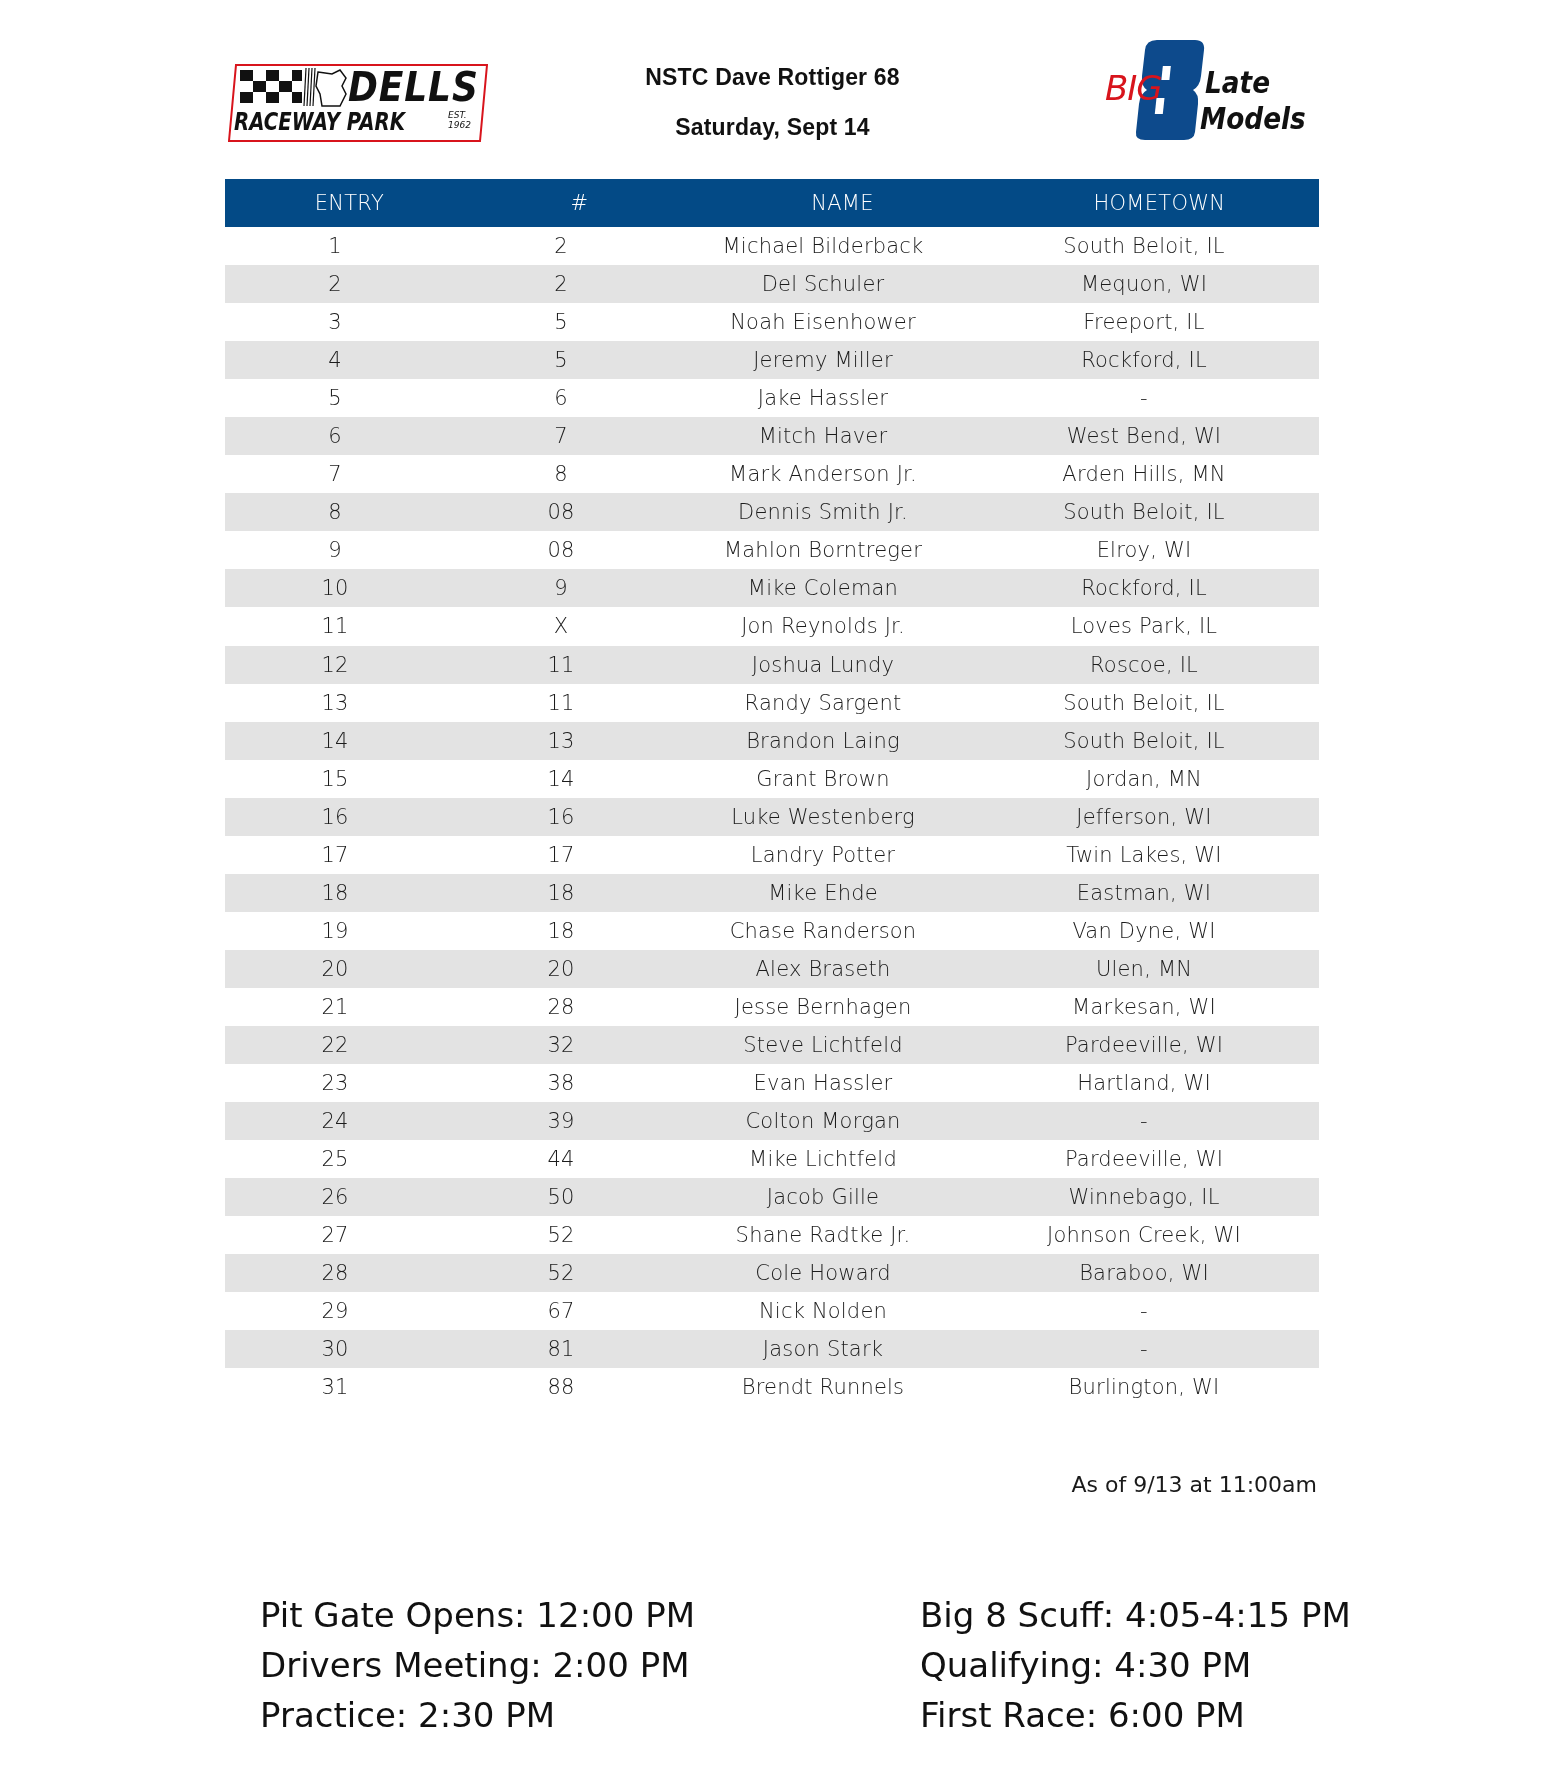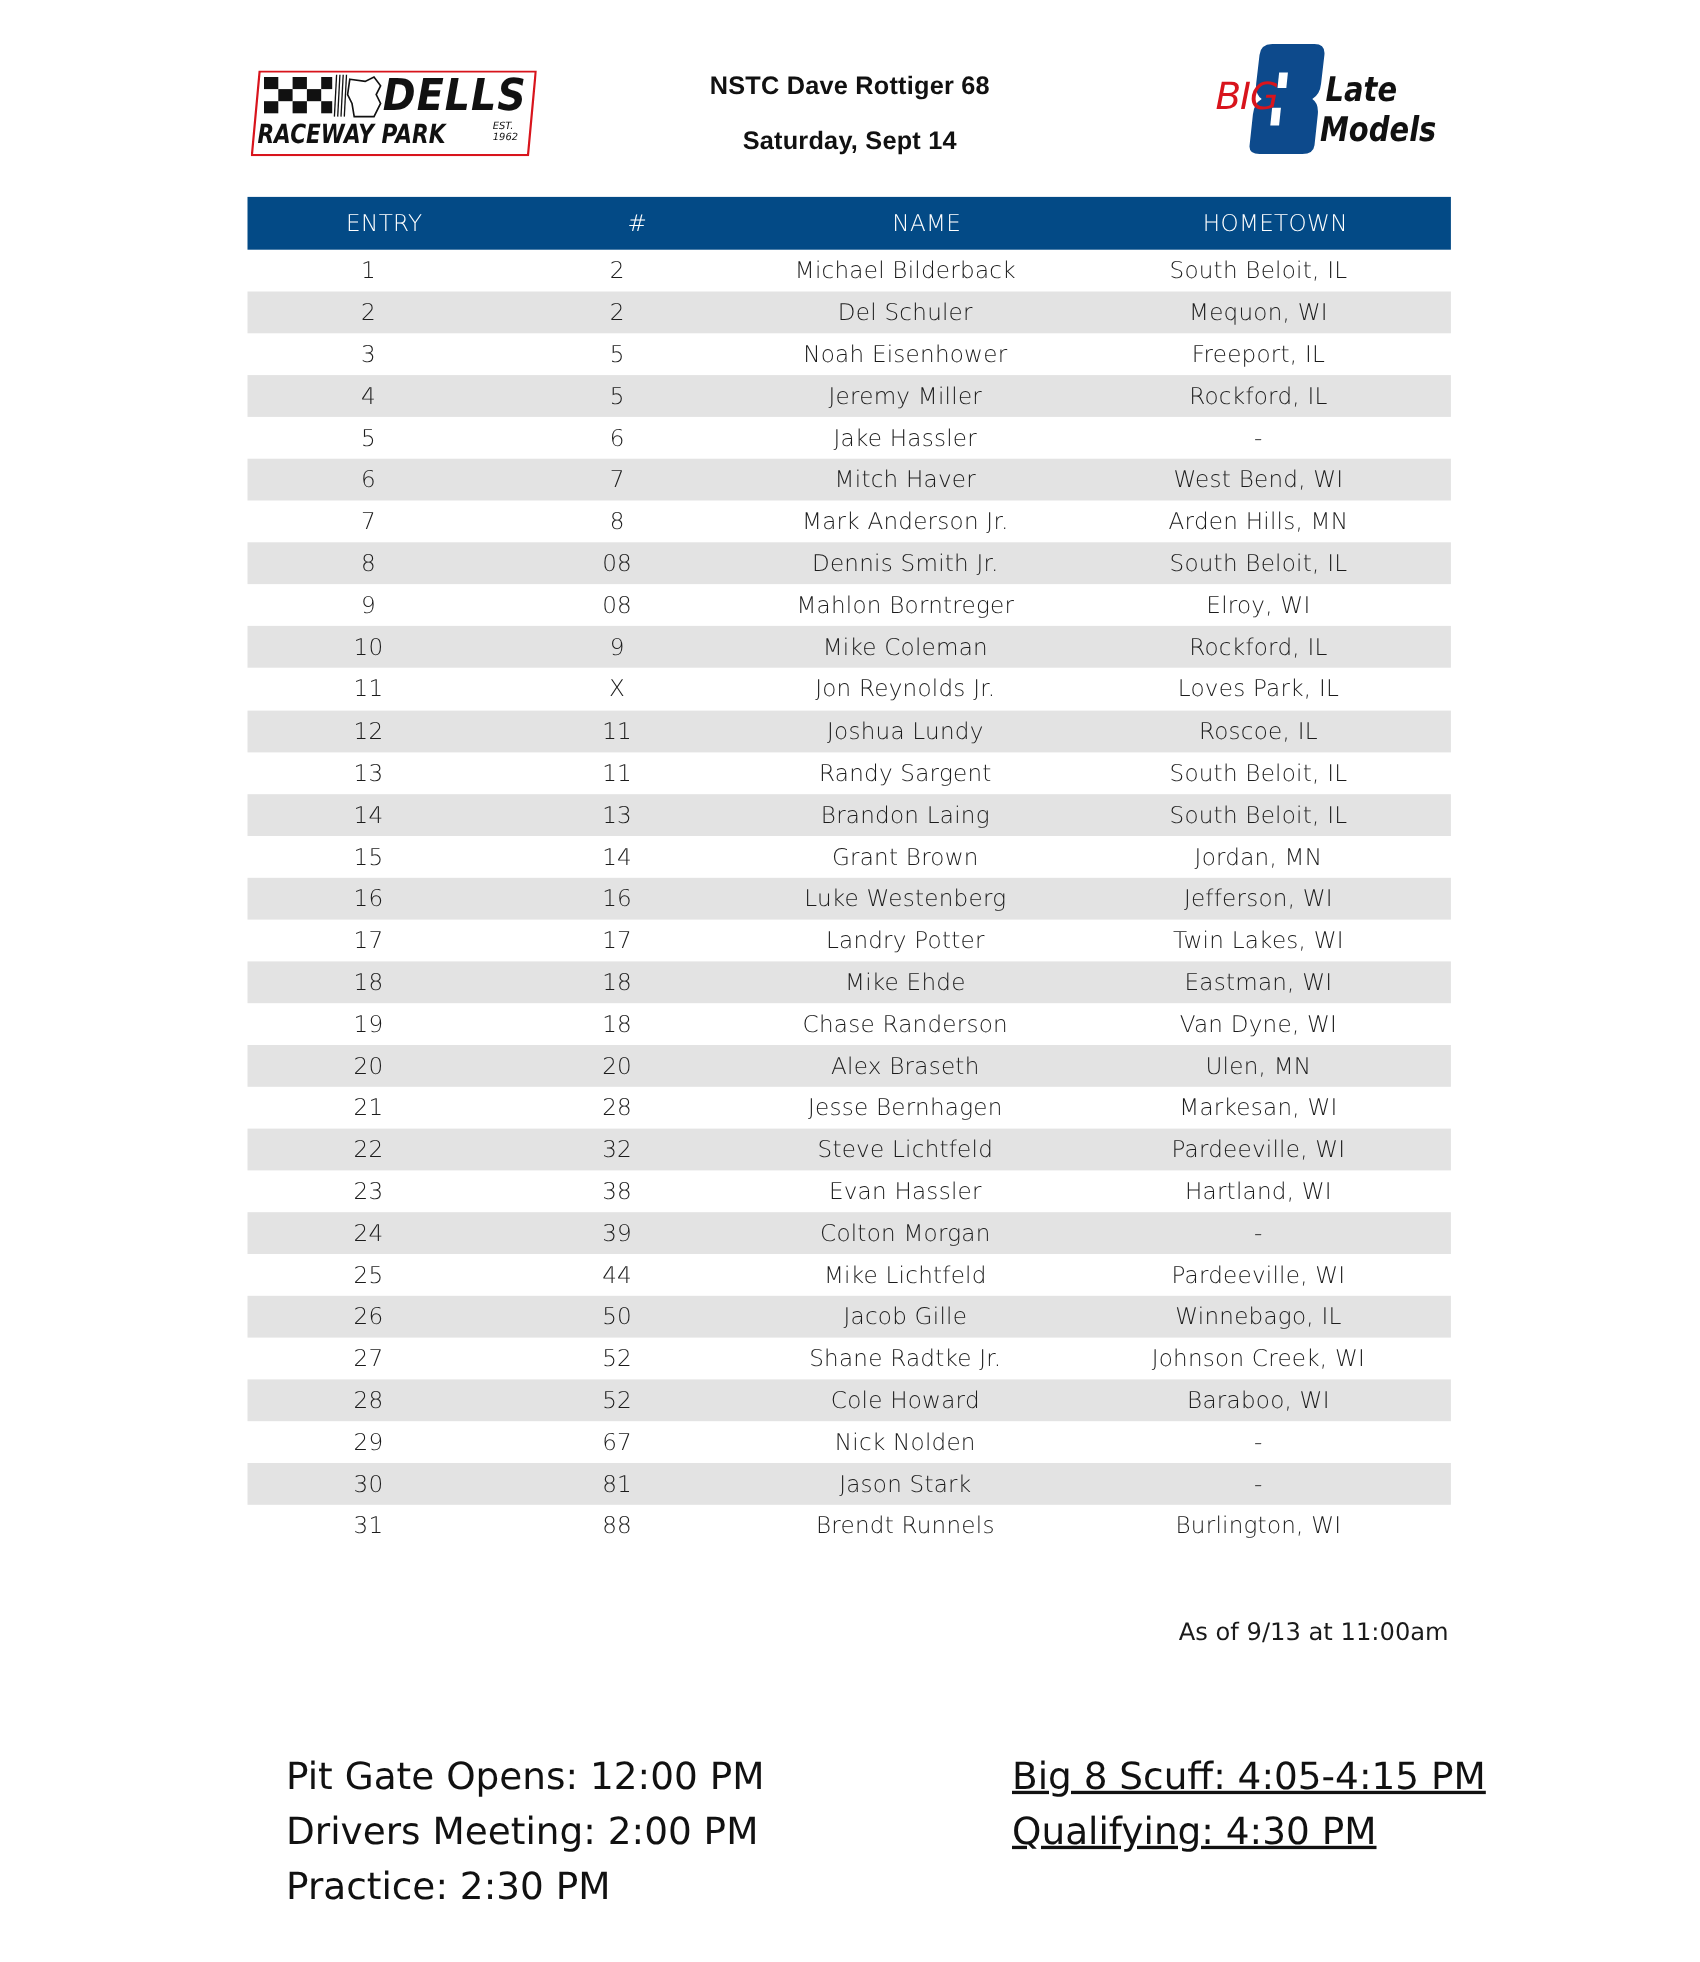--- a/index.html
+++ b/index.html
@@ -27,21 +27,21 @@
   .c-num { width: 232px; }
   .c-name { width: 292px; }
   .c-home { width: 350px; }
 
   .as-of { position: absolute; right: 228px; top: 1472px; font-family: "DejaVu Sans", sans-serif;
            font-size: 22px; color: #1a1a1a; }
 
   .sched { position: absolute; top: 1590px; font-family: "DejaVu Sans", sans-serif;
            font-size: 34px; line-height: 50px; color: #111; margin-left: 38px; }
   .sched-left { left: 222px; }
-  .sched-right { left: 882px; text-decoration: underline; }
+  .sched-right { left: 882px; }
   .sched-item { white-space: nowrap; }
 </style>
 </head>
 <body>
 
 <div class="logo-dells">
   <svg width="260" height="78" viewBox="0 0 260 78">
     <polygon points="8,1 259,1 252,77 1,77" fill="#fff" stroke="#d8141c" stroke-width="2"></polygon>
 
     <g fill="#111">
@@ -287,13 +287,14 @@
 <div class="as-of">As of 9/13 at 11:00am</div>
 
 <div class="sched sched-left">
   <div class="sched-item">Pit Gate Opens: 12:00 PM</div>
   <div class="sched-item">Drivers Meeting: 2:00 PM</div>
   <div class="sched-item">Practice: 2:30 PM</div>
 </div>
 <div class="sched sched-right">
   <div class="sched-item">Big 8 Scuff: 4:05-4:15 PM</div>
   <div class="sched-item">Qualifying: 4:30 PM</div>
+  <div class="sched-item">First Race: 6:00 PM</div>
 </div>
 
 </body></html>

